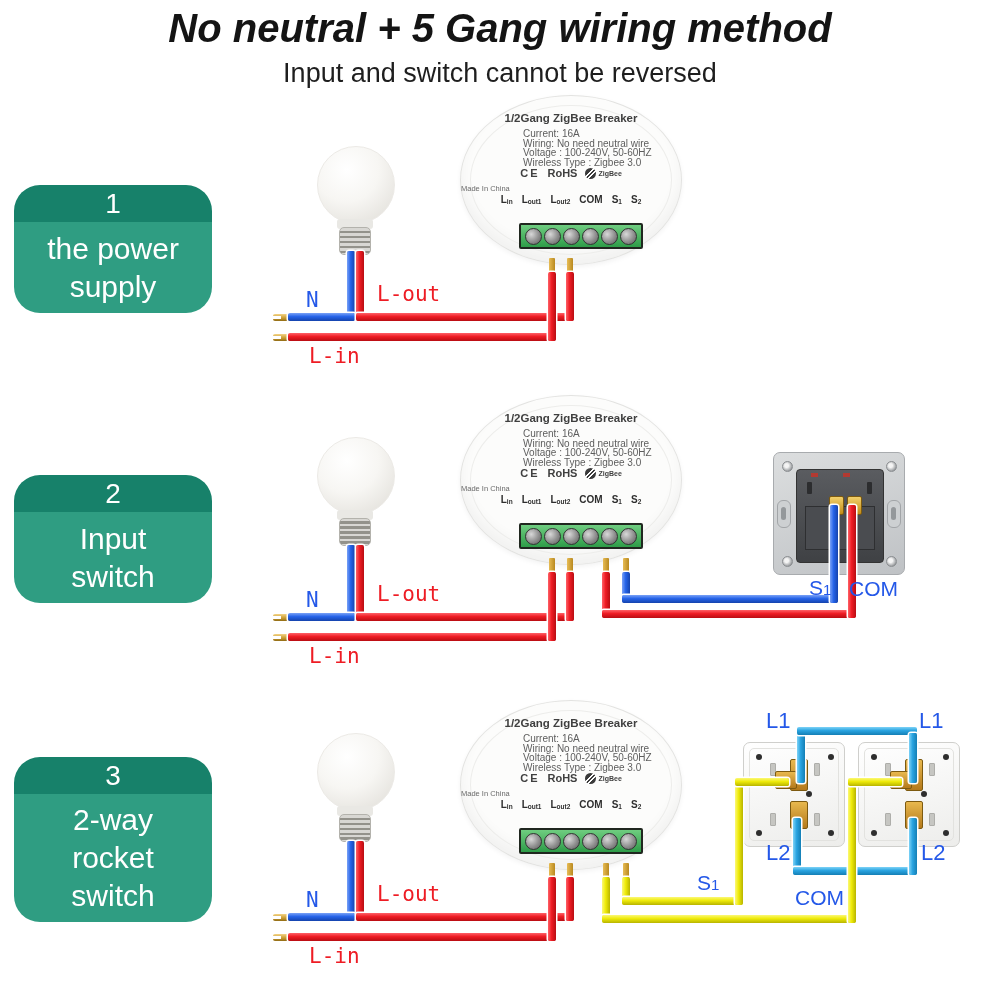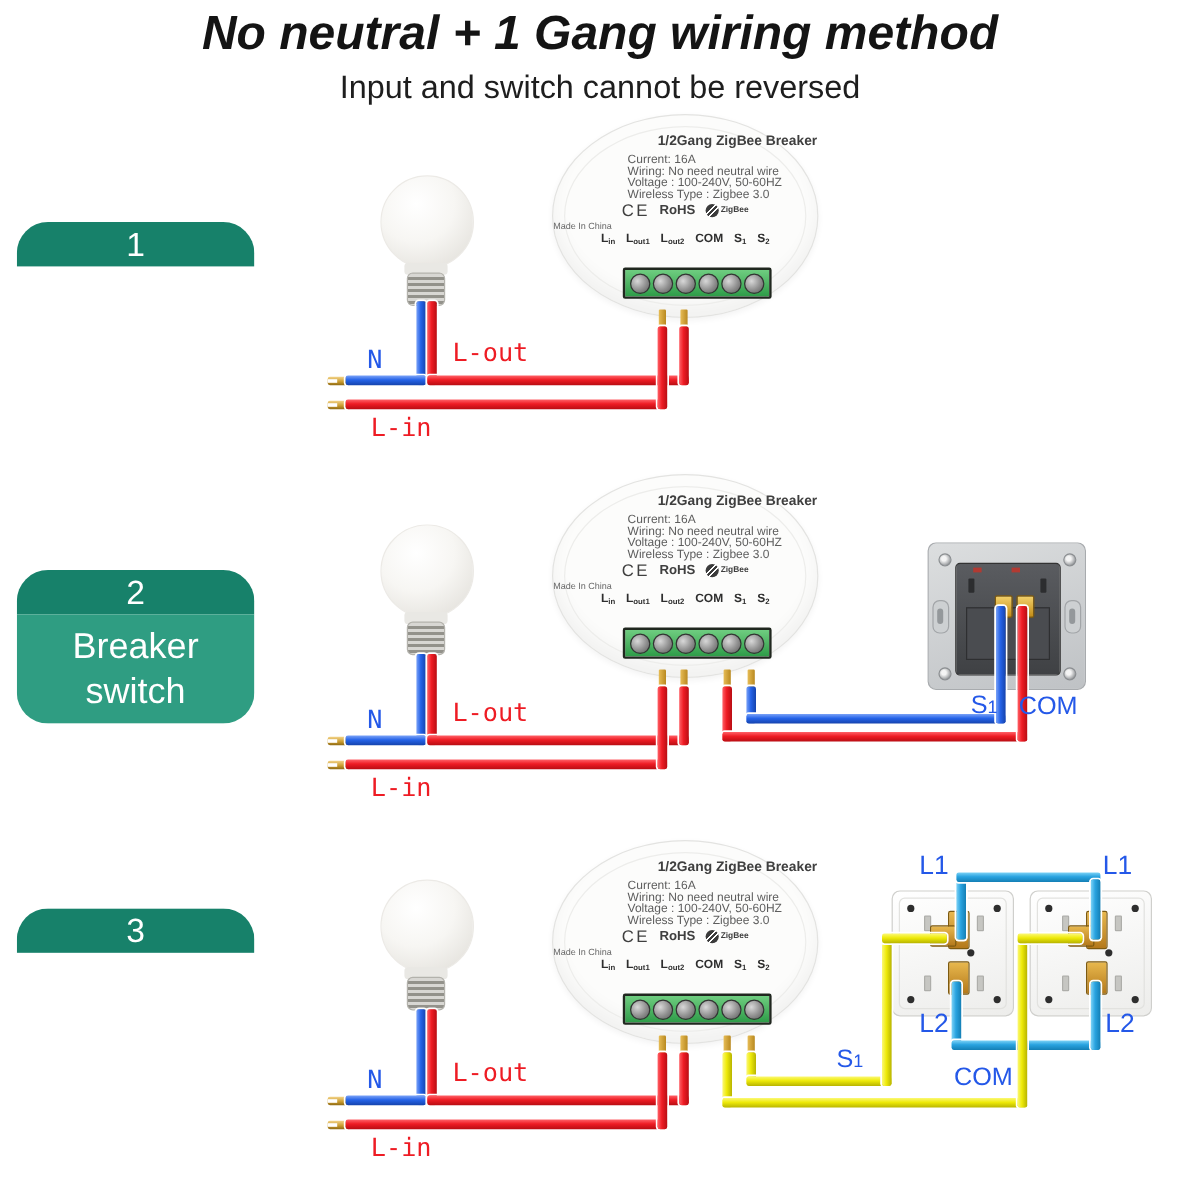--- a/index.html
+++ b/index.html
@@ -16,26 +16,26 @@
   .badge-num{background:#17816a;height:37px;line-height:38px;font-size:28px;}
   .badge-body{background:#2f9d82;position:absolute;top:37px;left:0;right:0;bottom:0;
          display:flex;align-items:center;justify-content:center;}
   .badge-label{font-size:30px;line-height:38px;padding:0 20px;}
 
   
   .breaker{position:absolute;width:220px;height:168px;background:#fcfcfb;
          border:1px solid #e3e3e1;border-radius:50%;z-index:2;
          box-shadow:0 2px 5px rgba(0,0,0,.05), inset 0 -10px 14px rgba(0,0,0,.045);}
   .bk-ring{position:absolute;inset:9px;border:1px solid #ededeb;border-radius:50%;}
-  .bk-title{position:absolute;top:16px;left:0;width:100%;text-align:right;
+  .bk-title{position:absolute;top:16px;left:0;width:100%;text-align:center;
          font-size:11.5px;font-weight:700;color:#3f3f3f;}
   .bk-specs{position:absolute;top:33px;left:62px;font-size:10px;line-height:9.6px;color:#5d5d5d;}
   .bk-cert{position:absolute;top:71px;left:0;width:100%;display:flex;gap:8px;
          align-items:center;justify-content:center;color:#3f3f3f;}
-  .ce{font-size:14px;font-weight:400;letter-spacing:2px;}
+  .ce{font-size:11px;font-weight:700;letter-spacing:2px;}
   .rohs{font-size:11px;font-weight:700;}
   .zb{display:flex;align-items:center;gap:2px;}
   .zb-c{width:11px;height:11px;border-radius:50%;display:inline-block;background:
         linear-gradient(135deg,#3b3b3b 38%,#fff 38%,#fff 46%,#3b3b3b 46%,#3b3b3b 56%,#fff 56%,#fff 64%,#3b3b3b 64%);}
   .zb em{font-style:normal;font-size:7px;font-weight:700;}
   .bk-made{position:absolute;top:88px;left:0;width:100%;text-align:left;font-size:7.5px;color:#6a6a6a;}
   .bk-terms{position:absolute;top:98px;left:0;width:100%;display:flex;gap:9px;
          justify-content:center;font-size:10px;font-weight:700;color:#2e2e2e;}
   .bk-terms small{font-size:6.5px;font-weight:700;vertical-align:-1px;}
   .bk-block{position:absolute;left:58px;top:127px;width:124px;height:26px;box-sizing:border-box;
@@ -100,25 +100,28 @@
   .wslot{position:absolute;width:4px;height:11px;border-radius:1px;background:#c6c6c2;border:1px solid #aeaeaa;}
   .wgold{position:absolute;border-radius:2px;z-index:3;
        background:linear-gradient(180deg,#e8b84e,#b4791b);border:1px solid #7d5a10;}
   i{display:block;}
 </style>
 </head>
 <body>
 
 <div class="stage">
 
-  <div class="title">No neutral + 1 Gang wiring method</div>
+  <div class="title">No neutral + 5 Gang wiring method</div>
   <div class="subtitle">Input and switch cannot be reversed</div>
 
   <div class="badge" style="top:185px;height:128px">
     <div class="badge-num">1</div>
+    <div class="badge-body">
+      <div class="badge-label">the power supply</div>
+    </div>
   </div>
 
   <div class="bulb" style="left:317px;top:146px">
     <div class="ball"></div>
     <div class="neck"></div>
     <div class="scr"></div>
     <div class="tip"></div>
   </div>
 
   <div class="breaker" style="left:460px;top:95px">
@@ -170,21 +173,21 @@
   <div class="w h red" style="left:288px;top:333px;width:268px;height:8px"></div>
   <div class="w v red" style="left:548px;top:272px;width:8px;height:69px"></div>
 
   <div class="wl b" style="left:306px;top:288px">N</div>
   <div class="wl r" style="left:377px;top:282px">L-out</div>
   <div class="wl r" style="left:309px;top:344px">L-in</div>
 
   <div class="badge" style="top:475px;height:128px">
     <div class="badge-num">2</div>
     <div class="badge-body">
-      <div class="badge-label">Breaker switch</div>
+      <div class="badge-label">Input switch</div>
     </div>
   </div>
 
   <div class="bulb" style="left:317px;top:437px">
     <div class="ball"></div>
     <div class="neck"></div>
     <div class="scr"></div>
     <div class="tip"></div>
   </div>
 
@@ -266,20 +269,23 @@
   <div class="w v red" style="left:848px;top:505px;width:8px;height:113px"></div>
 
   <div class="wl b" style="left:306px;top:588px">N</div>
   <div class="wl r" style="left:377px;top:582px">L-out</div>
   <div class="wl r" style="left:309px;top:644px">L-in</div>
   <div class="sl" style="left:809px;top:576px"><span>S</span><small>1</small></div>
   <div class="sl" style="left:849px;top:577px">COM</div>
 
   <div class="badge" style="top:757px;height:165px">
     <div class="badge-num">3</div>
+    <div class="badge-body">
+      <div class="badge-label">2-way rocket switch</div>
+    </div>
   </div>
 
   <div class="bulb" style="left:317px;top:733px">
     <div class="ball"></div>
     <div class="neck"></div>
     <div class="scr"></div>
     <div class="tip"></div>
   </div>
 
   <div class="breaker" style="left:460px;top:700px">

